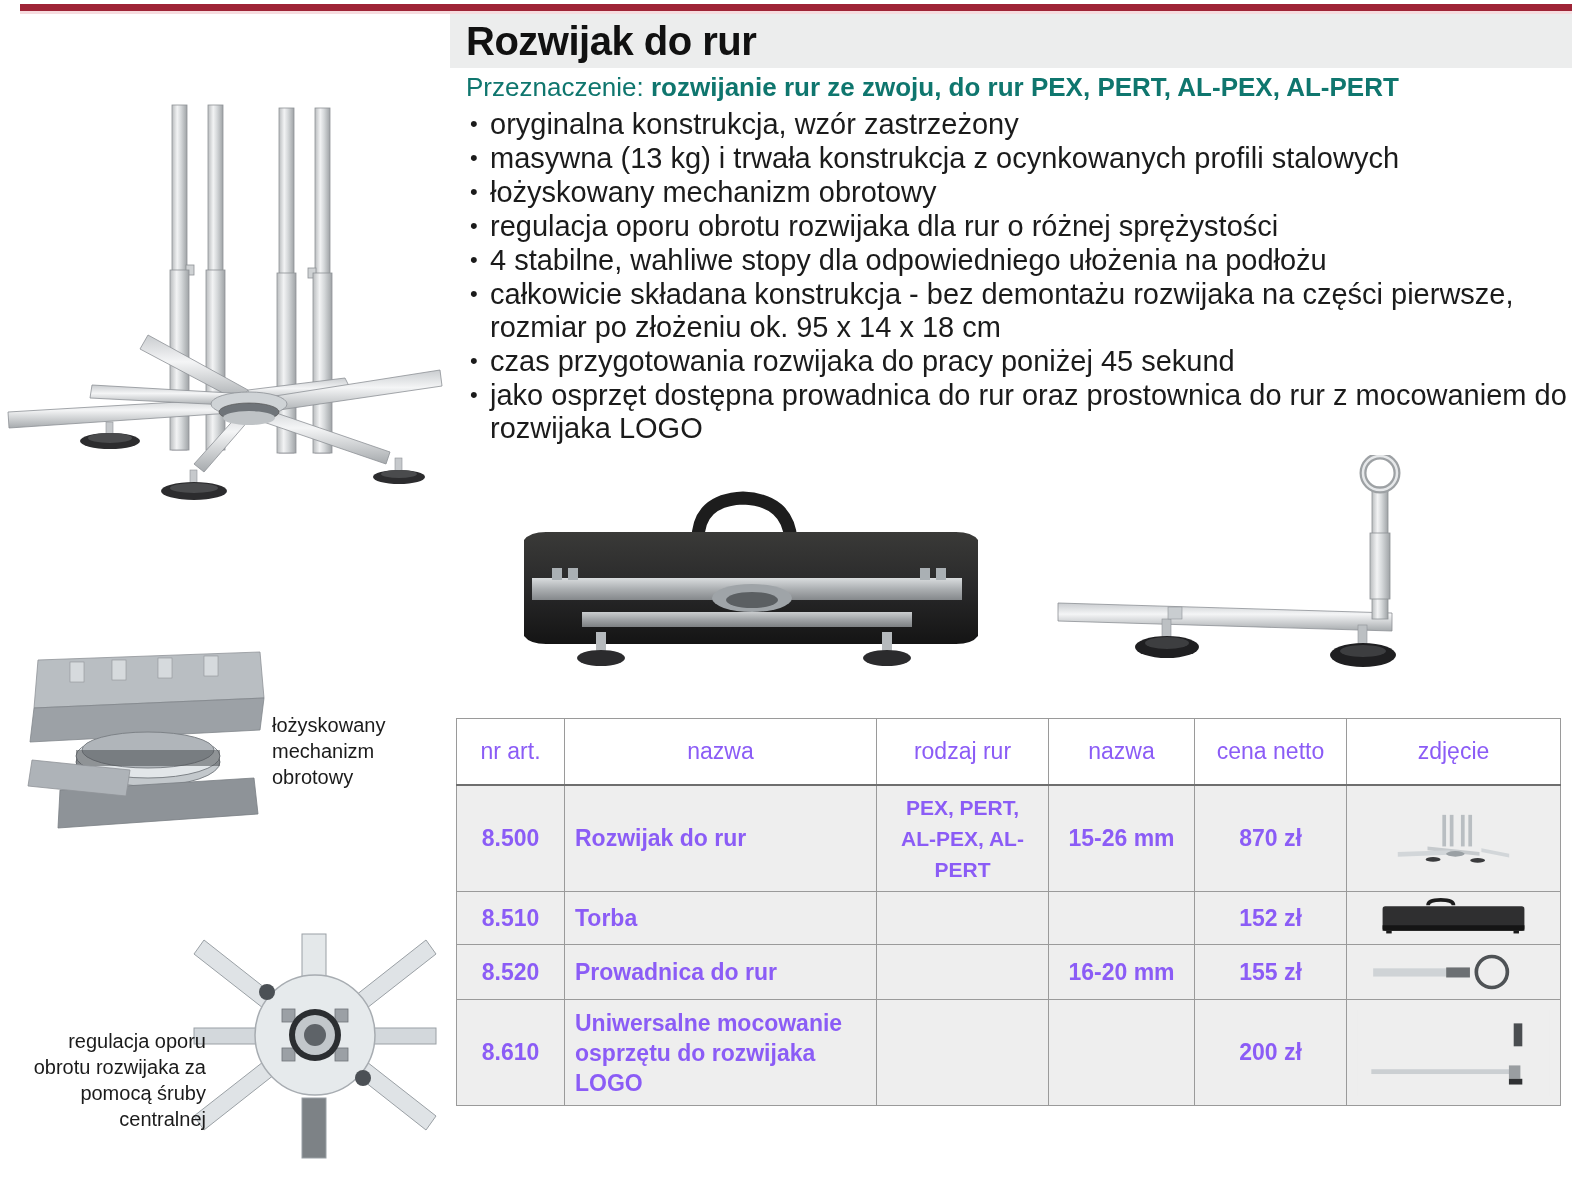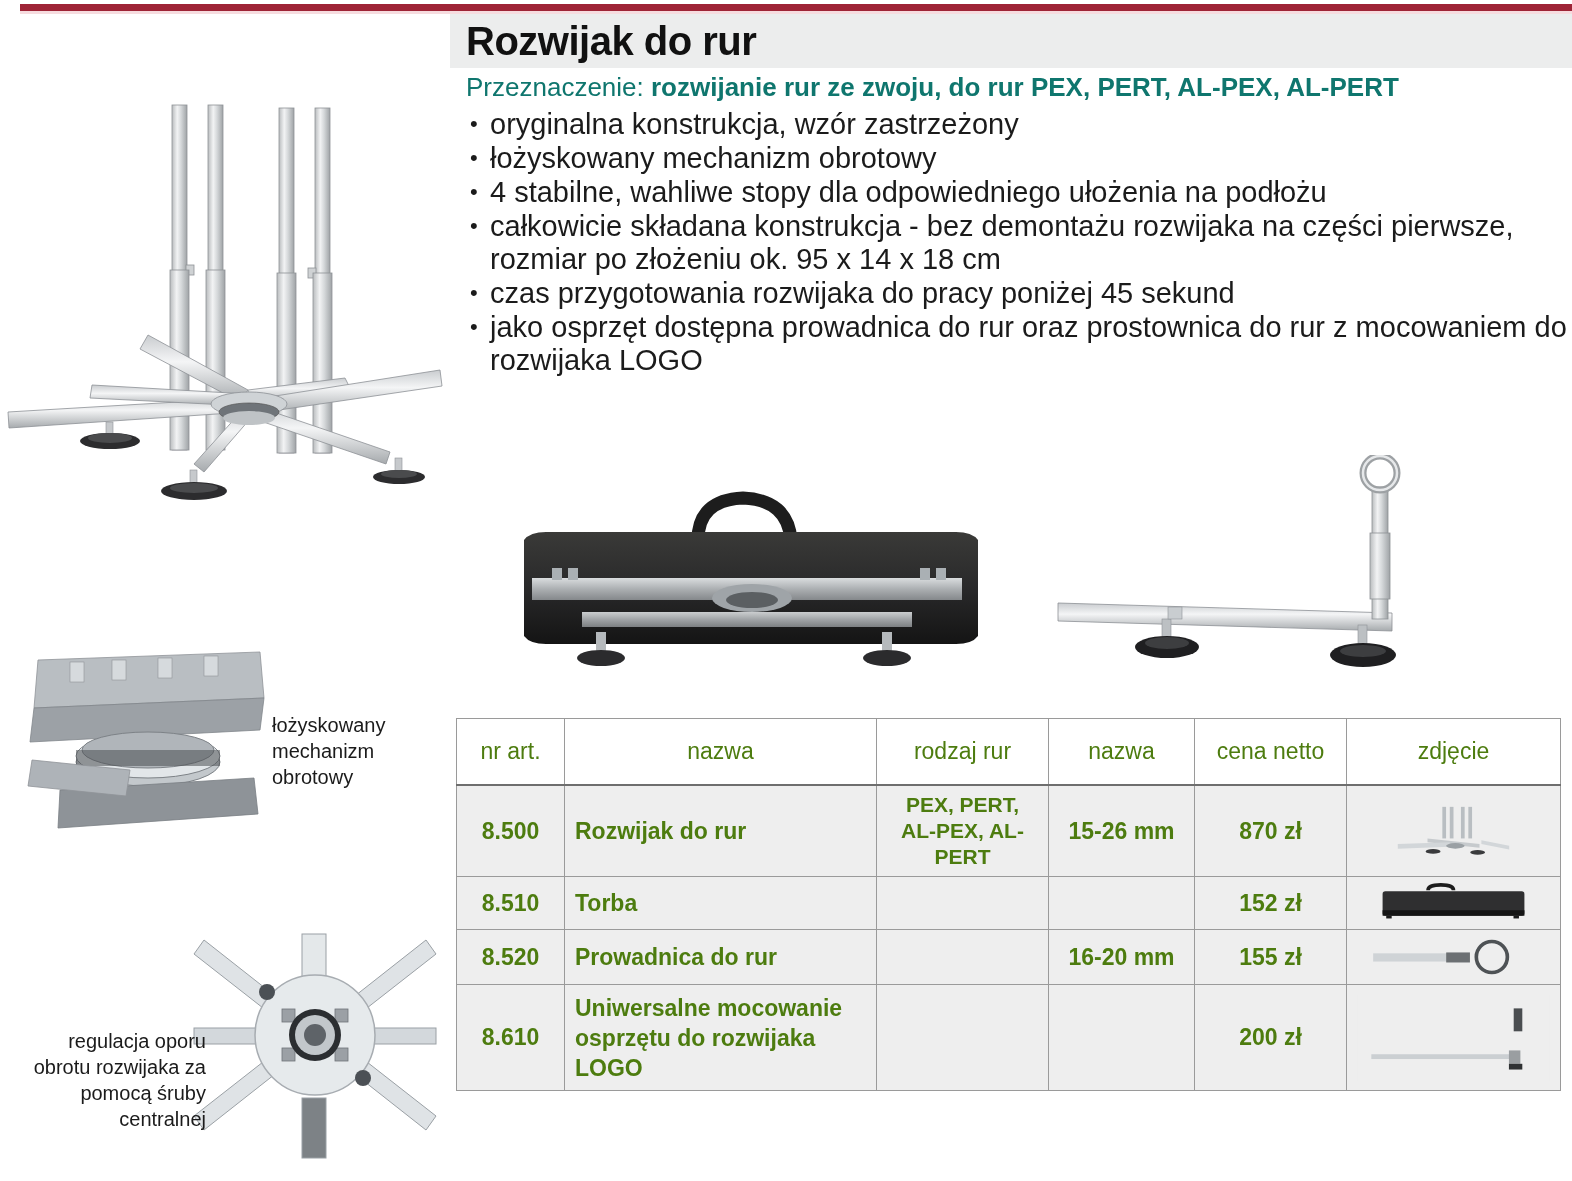--- a/index.html
+++ b/index.html
@@ -70,21 +70,21 @@
   .caption{
     position:absolute;font-size:20px;line-height:26px;color:#1b1b1b;
   }
   #caption-bearing{left:272px;top:712px;width:172px;text-align:left;}
   #caption-central{left:6px;top:1028px;width:200px;text-align:right;}
 
   
   .tbl-wrap{position:absolute;left:456px;top:718px;width:1104px;}
   table.spec{
     border-collapse:collapse;width:1104px;table-layout:fixed;
-    font-size:23px;color:#4d7c0f;
+    font-size:23px;color:#8b5cf6;
   }
   table.spec col.c-art{width:108px;}
   table.spec col.c-name{width:312px;}
   table.spec col.c-type{width:172px;}
   table.spec col.c-range{width:146px;}
   table.spec col.c-price{width:152px;}
   table.spec col.c-pic{width:214px;}
 
   table.spec th, table.spec td{
     border:1px solid #9a9a9a;
@@ -98,42 +98,44 @@
   table.spec tbody td{
     background:#eeeeee;
     font-weight:bold;
   }
   table.spec tbody tr td.cell-name{text-align:left;}
   table.spec tbody tr.r1 td{height:50px;}
   table.spec tbody tr.r2 td{height:36px;}
   table.spec tbody tr.r3 td{height:42px;}
   table.spec tbody tr.r4 td{height:93px;}
   table.spec tbody tr.r4 td.cell-name{vertical-align:middle;line-height:30px;}
-  td.cell-type{font-size:21px;line-height:26px;}
+  td.cell-type{font-size:21px;line-height:31px;}
   td.cell-pic{padding:2px;background:#eeeeee;}
   td.cell-pic .thumb{width:100%;height:100%;display:flex;align-items:center;justify-content:center;}
 </style>
 </head>
 <body>
 
 <div class="page">
 
   <div class="top-rule"></div>
   <div class="top-rule-shadow"></div>
 
   <div class="header-band"></div>
   <div class="title">Rozwijak do rur</div>
 
   <div class="purpose">
     <span class="label">Przeznaczenie: </span><span class="strong">rozwijanie rur ze zwoju, do rur PEX, PERT, AL-PEX, AL-PERT</span>
   </div>
 
   <ul class="features">
     <li>oryginalna konstrukcja, wzór zastrzeżony</li>
+    <li>masywna (13 kg) i trwała konstrukcja z ocynkowanych profili stalowych</li>
     <li>łożyskowany mechanizm obrotowy</li>
+    <li>regulacja oporu obrotu rozwijaka dla rur o różnej sprężystości</li>
     <li>4 stabilne, wahliwe stopy dla odpowiedniego ułożenia na podłożu</li>
     <li>całkowicie składana konstrukcja - bez demontażu rozwijaka na części pierwsze, rozmiar po złożeniu ok. 95 x 14 x 18 cm</li>
     <li>czas przygotowania rozwijaka do pracy poniżej 45 sekund</li>
     <li>jako osprzęt dostępna prowadnica do rur oraz prostownica do rur z mocowaniem do rozwijaka LOGO</li>
   </ul>
 
   <div class="photo" id="photo-main">
     <svg viewBox="0 0 450 600" width="450" height="600">
       <defs>
         <linearGradient id="steel" x1="0" y1="0" x2="1" y2="0">

